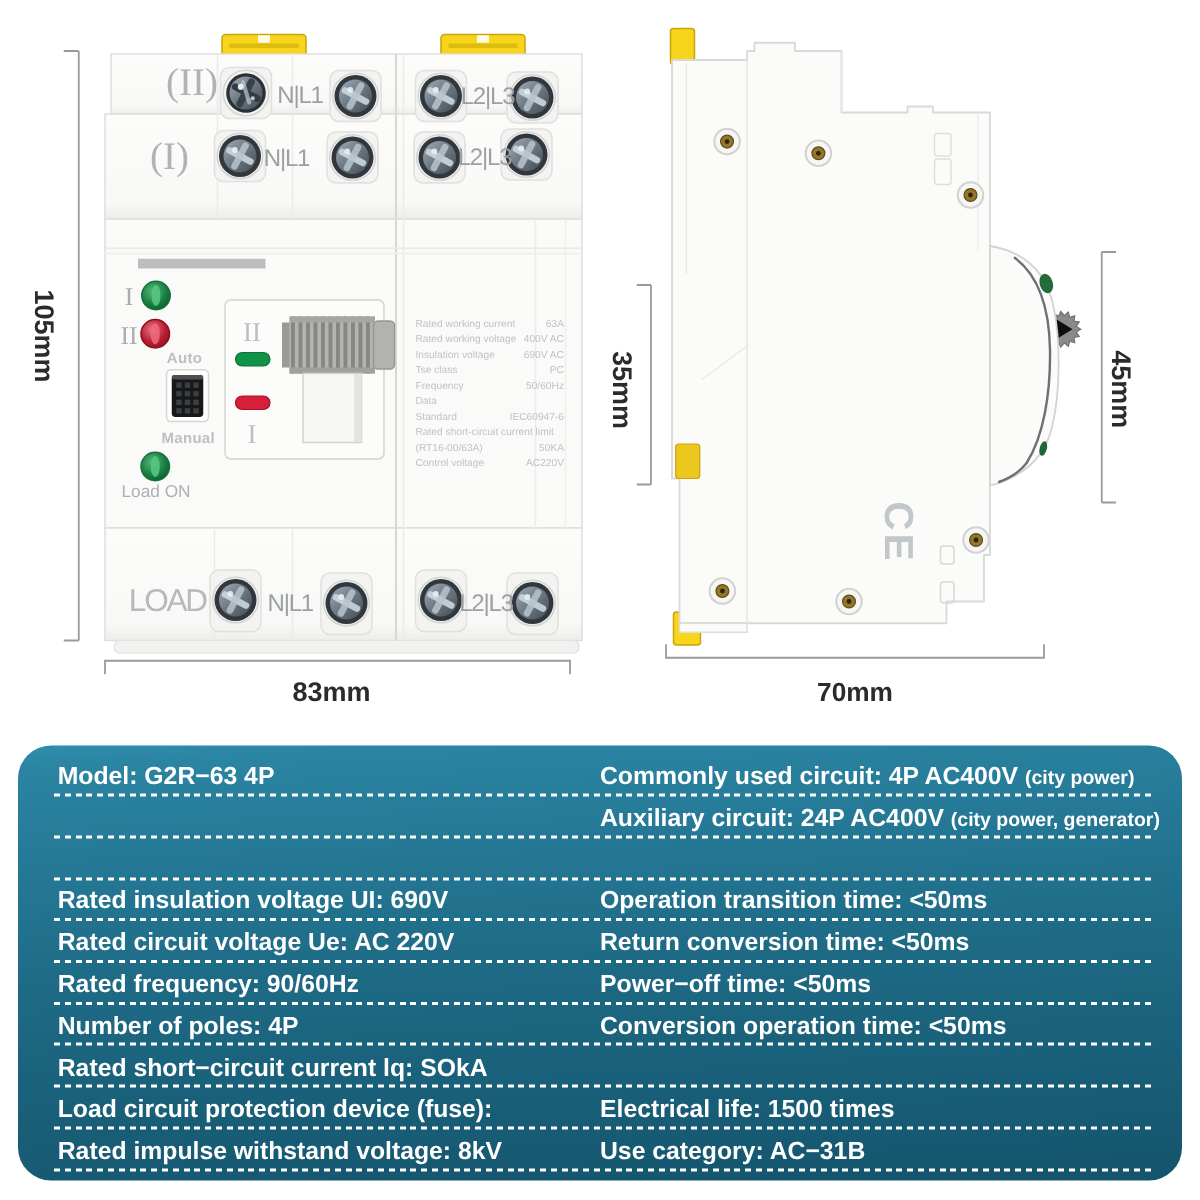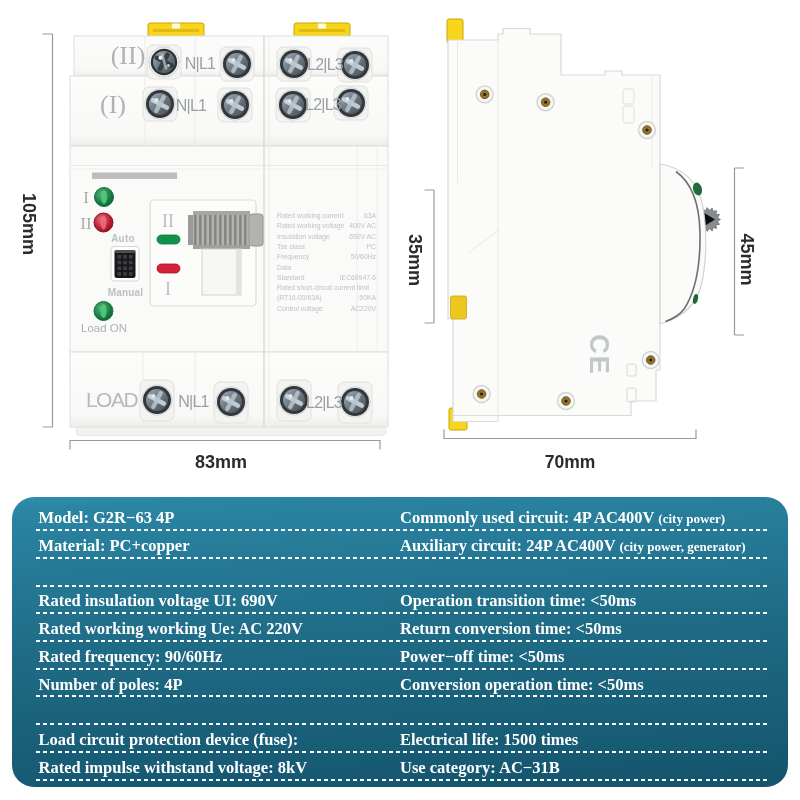--- a/index.html
+++ b/index.html
@@ -1,21 +1,21 @@
 <!DOCTYPE html>
 <html><head>
 <meta charset="utf-8">
 <style>
 html,body{margin:0;padding:0;background:#ffffff;}
 #stage{position:relative;width:800px;height:800px;overflow:hidden;background:#fff;font-family:"Liberation Sans",sans-serif;}
 #devsvg{position:absolute;left:0;top:0;}
 .tbl{position:absolute;left:12px;top:497px;width:776px;height:290px;border-radius:22px;
 background:linear-gradient(177deg,#2f8dac 0%,#2a84a2 5%,#1e6a85 50%,#14546c 100%);}
 .row{position:absolute;left:0;width:100%;height:28px;}
-.cl,.cr{position:absolute;top:50%;transform:translateY(-50%);color:#fff;font-size:16.5px;font-weight:bold;white-space:nowrap;letter-spacing:0px;font-family:Liberation Serif, serif;}
+.cl,.cr{position:absolute;top:50%;transform:translateY(-50%);color:#fff;font-size:16.5px;font-weight:bold;white-space:nowrap;letter-spacing:0px;}
 .cl{left:26.5px;}
 .cr{left:388px;}
 .sm{font-size:13px;font-weight:bold;}
 .sep{position:absolute;left:24px;right:20px;height:2px;
 background:repeating-linear-gradient(90deg,#fff 0,#fff 4px,rgba(0,0,0,0) 4px,rgba(0,0,0,0) 7.2px);}
 </style>
 </head>
 <body>
 <div id="stage">
 <svg id="devsvg" width="800" height="800" viewBox="0 0 800 800" xmlns="http://www.w3.org/2000/svg">
@@ -473,46 +473,46 @@
 <text x="570" y="467.5" font-size="17.5">70mm</text>
 </g>
 </svg>
 <div class="tbl">
   <div class="row" style="top:7px">
         <span class="cl">Model: G2R−63 4P</span>
         <span class="cr">Commonly used circuit: 4P AC400V <span class="sm">(city power)</span></span>
       </div>
   <div class="sep" style="top:32px"></div>
   <div class="row" style="top:34.8px">
-        <span class="cl">Material: PC+copper</span>
         <span class="cr">Auxiliary circuit: 24P AC400V <span class="sm">(city power, generator)</span></span>
       </div>
   <div class="sep" style="top:60px"></div>
   <div class="sep" style="top:87.5px"></div>
   <div class="row" style="top:90.3px">
         <span class="cl">Rated insulation voltage UI: 690V</span>
         <span class="cr">Operation transition time: &lt;50ms</span>
       </div>
   <div class="sep" style="top:115px"></div>
   <div class="row" style="top:118.1px">
-        <span class="cl">Rated working working Ue: AC 220V</span>
+        <span class="cl">Rated circuit voltage Ue: AC 220V</span>
         <span class="cr">Return conversion time: &lt;50ms</span>
       </div>
   <div class="sep" style="top:143px"></div>
   <div class="row" style="top:145.9px">
         <span class="cl">Rated frequency: 90/60Hz</span>
         <span class="cr">Power−off time: &lt;50ms</span>
       </div>
   <div class="sep" style="top:170.5px"></div>
   <div class="row" style="top:173.7px">
         <span class="cl">Number of poles: 4P</span>
         <span class="cr">Conversion operation time: &lt;50ms</span>
       </div>
   <div class="sep" style="top:198px"></div>
   <div class="row" style="top:201.5px">
+        <span class="cl">Rated short−circuit current lq: SOkA</span>
       </div>
   <div class="sep" style="top:226px"></div>
   <div class="row" style="top:229.3px">
         <span class="cl">Load circuit protection device (fuse):</span>
         <span class="cr">Electrical life: 1500 times</span>
       </div>
   <div class="sep" style="top:253.5px"></div>
   <div class="row" style="top:257.1px">
         <span class="cl">Rated impulse withstand voltage: 8kV</span>
         <span class="cr">Use category: AC−31B</span>

